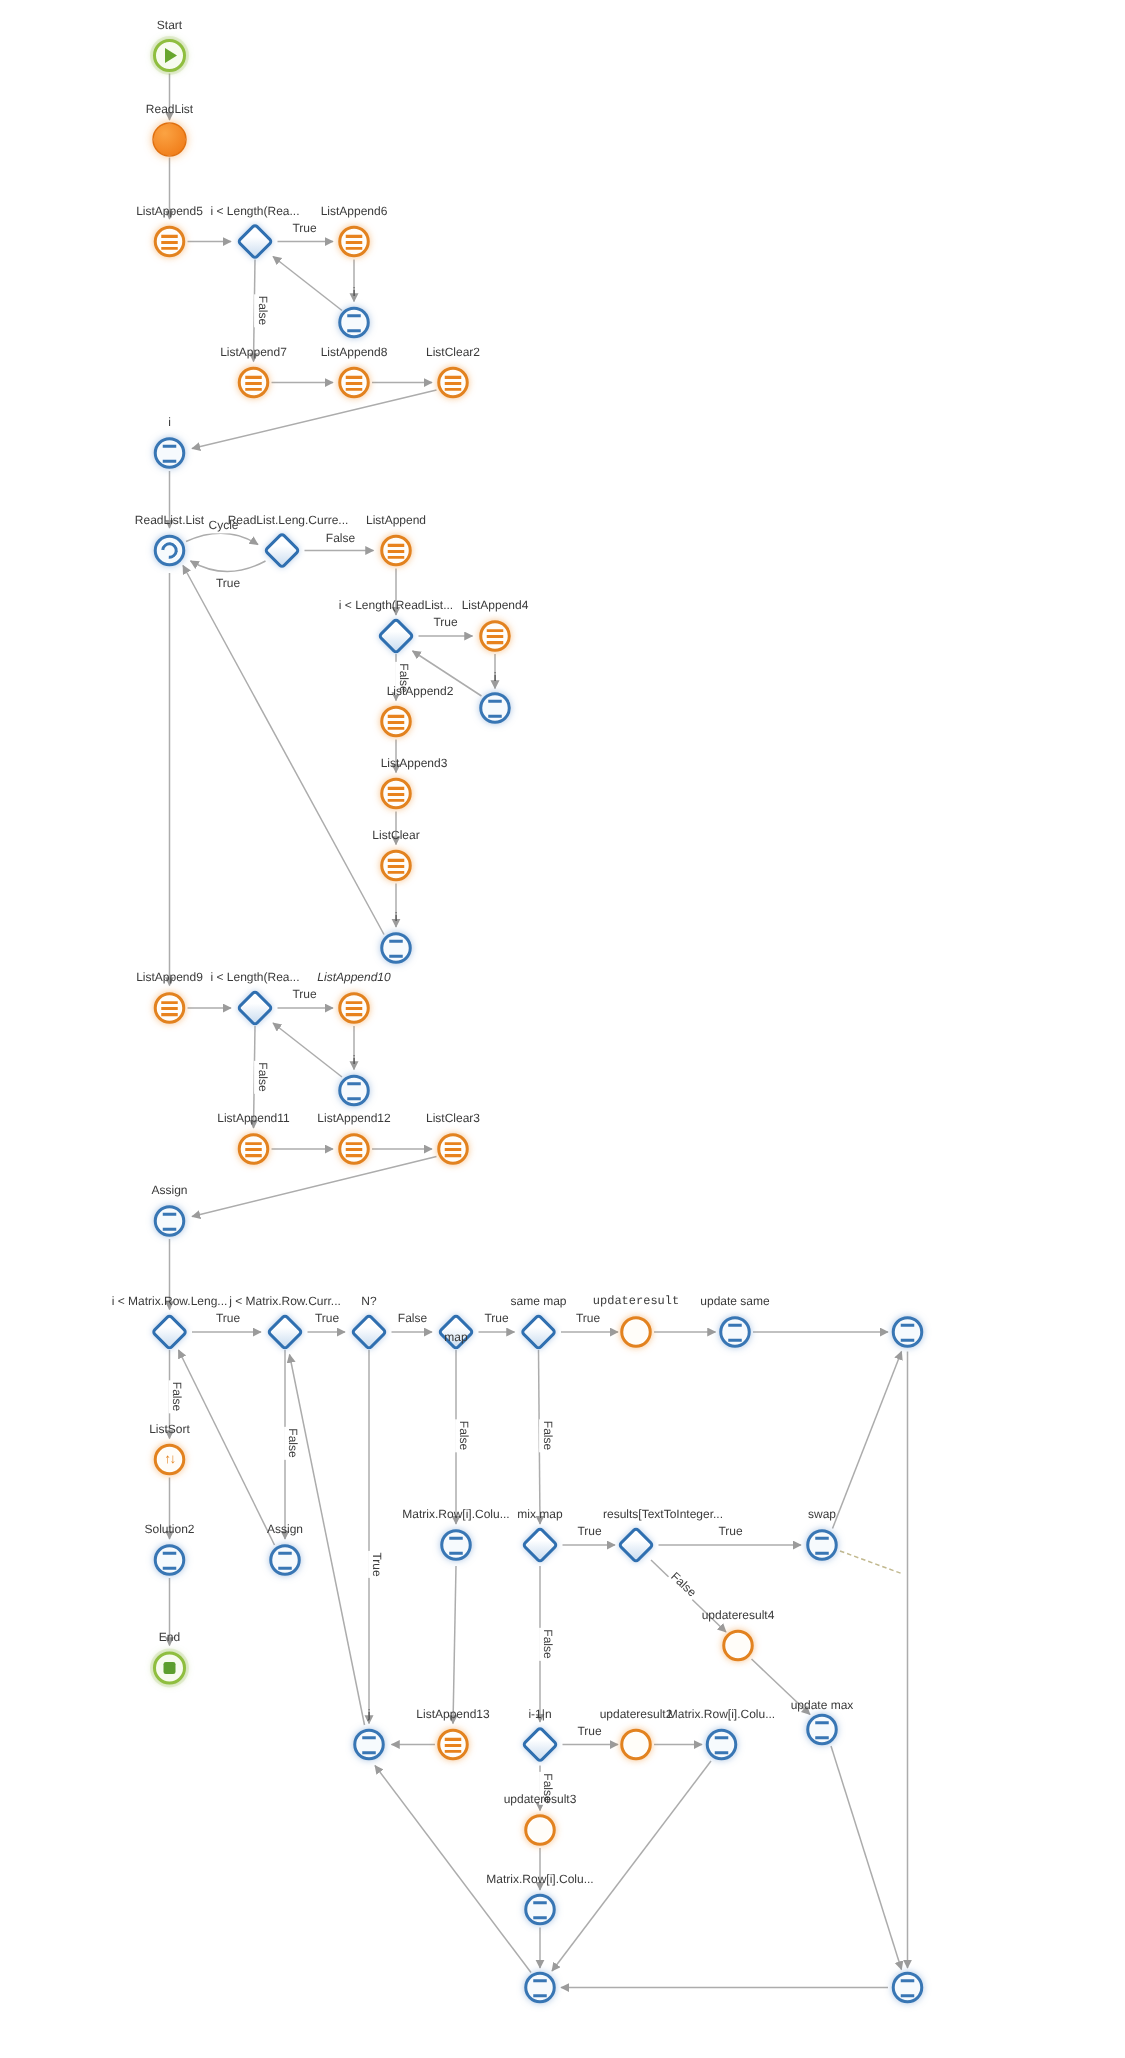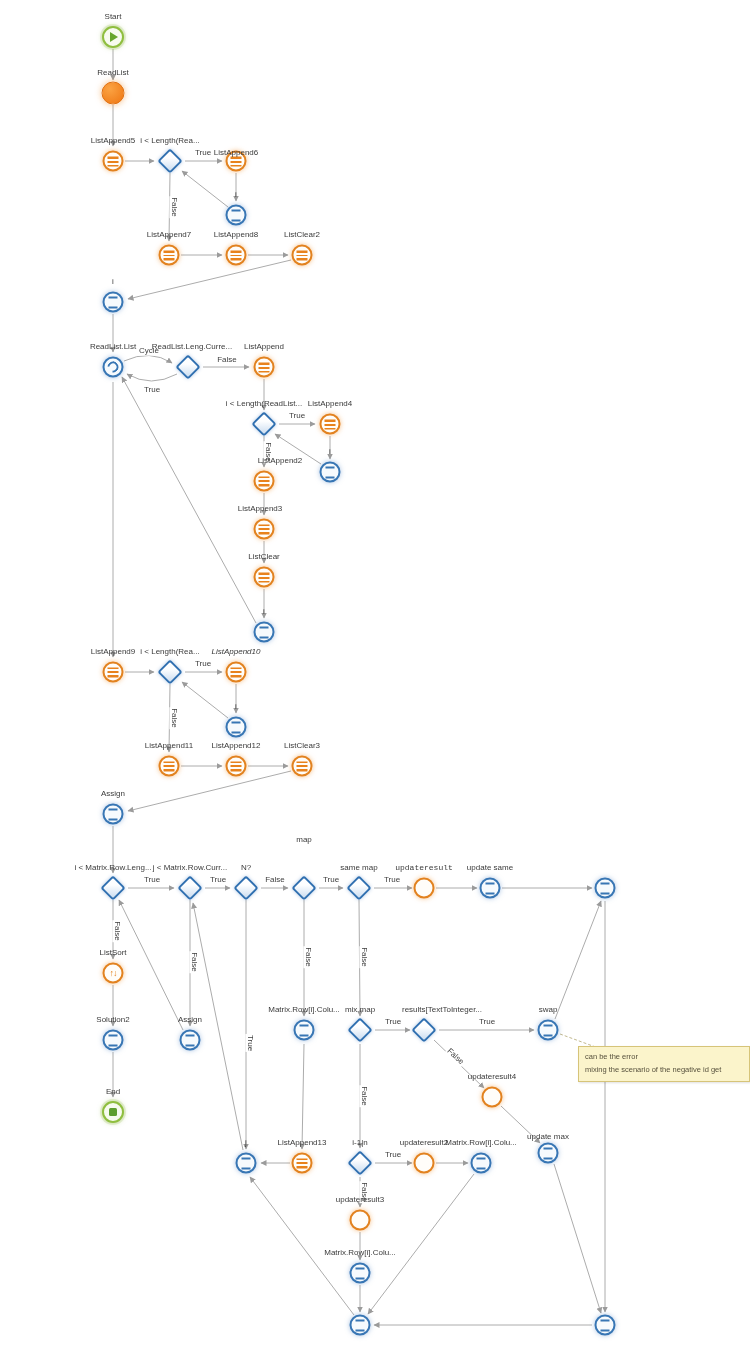--- a/index.html
+++ b/index.html
@@ -112,24 +112,20 @@
       <line x1="436" y1="1163" x2="468" y2="1163" class="edge" marker-end="url(#arrowhead)"></line>
       <line x1="360" y1="1177" x2="360" y2="1207" class="edge" marker-end="url(#arrowhead)"></line>
       <line x1="360" y1="1232" x2="360" y2="1260" class="edge" marker-end="url(#arrowhead)"></line>
       <line x1="360" y1="1285" x2="360" y2="1312" class="edge" marker-end="url(#arrowhead)"></line>
       <line x1="474" y1="1174" x2="368" y2="1314" class="edge" marker-end="url(#arrowhead)"></line>
       <line x1="554" y1="1164" x2="601" y2="1313" class="edge" marker-end="url(#arrowhead)"></line>
       <line x1="605" y1="901" x2="605" y2="1312" class="edge" marker-end="url(#arrowhead)"></line>
       <line x1="592" y1="1325" x2="374" y2="1325" class="edge" marker-end="url(#arrowhead)"></line>
       <line x1="354" y1="1315" x2="250" y2="1177" class="edge" marker-end="url(#arrowhead)"></line>
     </svg>
-  <div id="tooltip">
-    <div>can be the error</div>
-    <div>mixing the scenario of the negative id get</div>
-  </div>
 <div class="elabel" style="left: 203px; top: 153px;">True</div>
     <div class="elabel" style="left: 174px; top: 207px; transform: translate(-50%, -50%) rotate(90deg);">False</div>
     <div class="elabel" style="left: 149px; top: 351px;">Cycle</div>
     <div class="elabel" style="left: 152px; top: 390px;">True</div>
     <div class="elabel" style="left: 227px; top: 360px;">False</div>
     <div class="elabel" style="left: 297px; top: 416px;">True</div>
     <div class="elabel" style="left: 268px; top: 452px; transform: translate(-50%, -50%) rotate(90deg);">False</div>
     <div class="elabel" style="left: 203px; top: 664px;">True</div>
     <div class="elabel" style="left: 174px; top: 718px; transform: translate(-50%, -50%) rotate(90deg);">False</div>
     <div class="elabel" style="left: 152px; top: 880px;">True</div>
@@ -156,21 +152,21 @@
     <div class="nlabel" style="left: 113px; top: 69px;">ReadList</div>
     <div class="node t-list" style="left: 113px; top: 161px;">
       <span class="icon-bars"></span>
     </div>
     <div class="nlabel" style="left: 113px; top: 137px;">ListAppend5</div>
     <div class="node t-decision" style="left: 170px; top: 161px;"></div>
     <div class="nlabel" style="left: 170px; top: 137px;">i &lt; Length(Rea...</div>
     <div class="node t-list" style="left: 236px; top: 161px;">
       <span class="icon-bars"></span>
     </div>
-    <div class="nlabel" style="left: 236px; top: 137px; margin-top: 12px;">ListAppend6</div>
+    <div class="nlabel" style="left: 236px; top: 137px;">ListAppend6</div>
     <div class="node t-assign" style="left: 236px; top: 215px;">
       <span class="icon-eq"></span>
     </div>
     <div class="nlabel" style="left: 236px; top: 191px;">i</div>
     <div class="node t-list" style="left: 169px; top: 255px;">
       <span class="icon-bars"></span>
     </div>
     <div class="nlabel" style="left: 169px; top: 231px;">ListAppend7</div>
     <div class="node t-list" style="left: 236px; top: 255px;">
       <span class="icon-bars"></span>
@@ -204,21 +200,21 @@
       <span class="icon-eq"></span>
     </div>
     <div class="nlabel" style="left: 330px; top: 448px;">i</div>
     <div class="node t-list" style="left: 264px; top: 481px;">
       <span class="icon-bars"></span>
     </div>
     <div class="nlabel" style="left: 280px; top: 457px;">ListAppend2</div>
     <div class="node t-list" style="left: 264px; top: 529px;">
       <span class="icon-bars"></span>
     </div>
-    <div class="nlabel" style="left: 260px; top: 505px;">ListAppend3</div>
+    <div class="nlabel" style="left: 276px; top: 505px;">ListAppend3</div>
     <div class="node t-listc" style="left: 264px; top: 577px;">
       <span class="icon-bars"></span>
     </div>
     <div class="nlabel" style="left: 264px; top: 553px;">ListClear</div>
     <div class="node t-assign" style="left: 264px; top: 632px;">
       <span class="icon-eq"></span>
     </div>
     <div class="nlabel" style="left: 264px; top: 608px;">i</div>
     <div class="node t-list" style="left: 113px; top: 672px;">
       <span class="icon-bars"></span>
@@ -250,21 +246,21 @@
       <span class="icon-eq"></span>
     </div>
     <div class="nlabel" style="left: 113px; top: 790px;">Assign</div>
     <div class="node t-decision" style="left: 113px; top: 888px;"></div>
     <div class="nlabel" style="left: 113px; top: 864px;">i &lt; Matrix.Row.Leng...</div>
     <div class="node t-decision" style="left: 190px; top: 888px;"></div>
     <div class="nlabel" style="left: 190px; top: 864px;">j &lt; Matrix.Row.Curr...</div>
     <div class="node t-decision" style="left: 246px; top: 888px;"></div>
     <div class="nlabel" style="left: 246px; top: 864px;">N?</div>
     <div class="node t-decision" style="left: 304px; top: 888px;"></div>
-    <div class="nlabel" style="left: 304px; top: 836px;">map</div>
+    <div class="nlabel" style="left: 304px; top: 888px;">map</div>
     <div class="node t-decision" style="left: 359px; top: 888px;"></div>
     <div class="nlabel" style="left: 359px; top: 864px;">same map</div>
     <div class="node t-breakpoint" style="left: 424px; top: 888px;"></div>
     <div class="nlabel" style="left: 424px; top: 864px; font-family: Liberation Mono, monospace;">updateresult</div>
     <div class="node t-assign" style="left: 490px; top: 888px;">
       <span class="icon-eq"></span>
     </div>
     <div class="nlabel" style="left: 490px; top: 864px;">update same</div>
     <div class="node t-assign" style="left: 605px; top: 888px;">
       <span class="icon-eq"></span>

